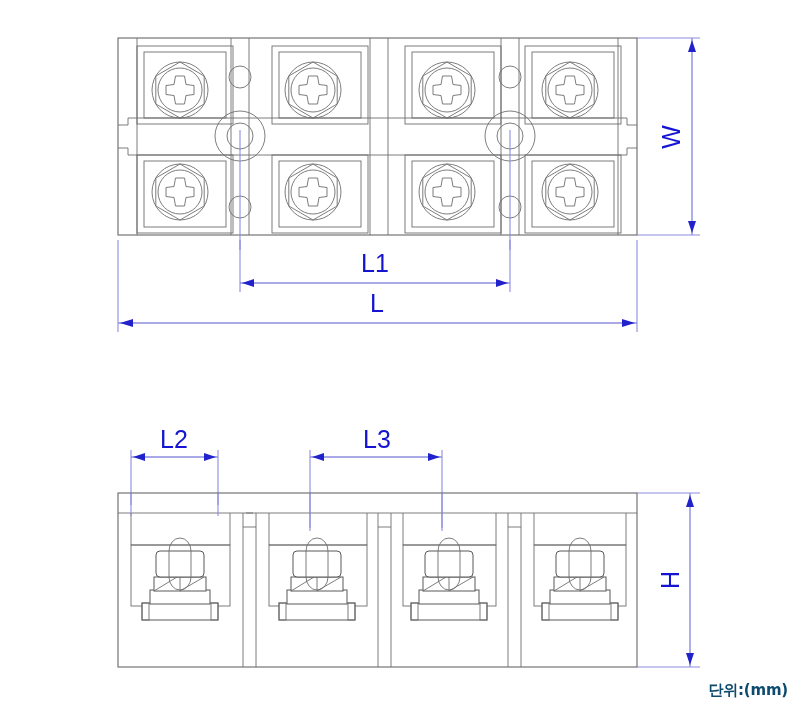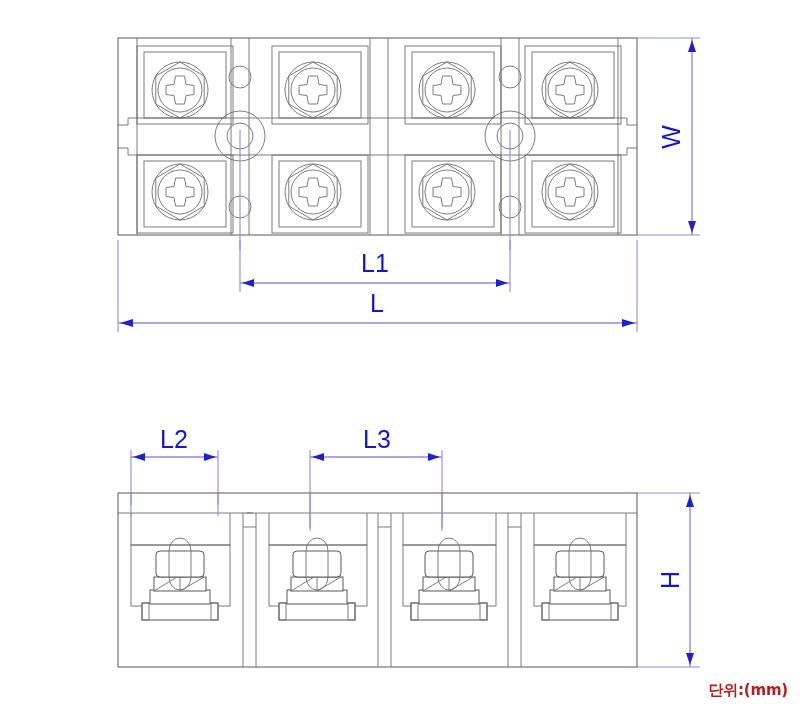--- a/index.html
+++ b/index.html
@@ -27,21 +27,21 @@
     width: 800px;
     height: 708px;
   }
   .unit-note {
     position: absolute;
     right: 12px;
     bottom: 8px;
     font-family: "DejaVu Sans", "Liberation Sans", sans-serif;
     font-size: 15px;
     font-weight: bold;
-    color: #b91c1c;
+    color: #0c4a6e;
     letter-spacing: -0.2px;
     white-space: nowrap;
   }
   
   .obj      { fill: none; stroke: #595959; stroke-width: 1; }
   .obj-thin { fill: none; stroke: #6e6e6e; stroke-width: 0.9; }
   .obj-fill { fill: #ffffff; stroke: #595959; stroke-width: 1; }
   .dim-line { stroke: #8c8ce0; stroke-width: 1.4; fill: none; }
   .ext-line { stroke: #8c8ce0; stroke-width: 1.1; fill: none; }
   .ctr-line { stroke: #8c8ce0; stroke-width: 1.1; fill: none; }

